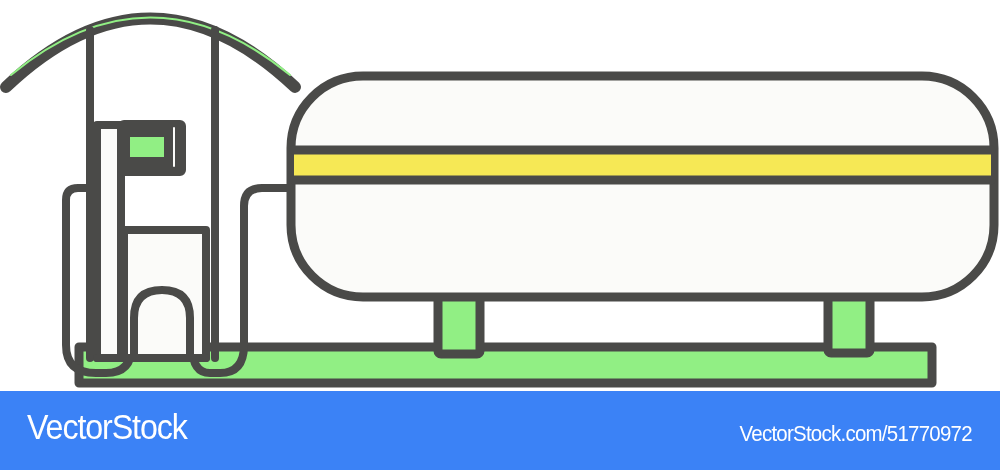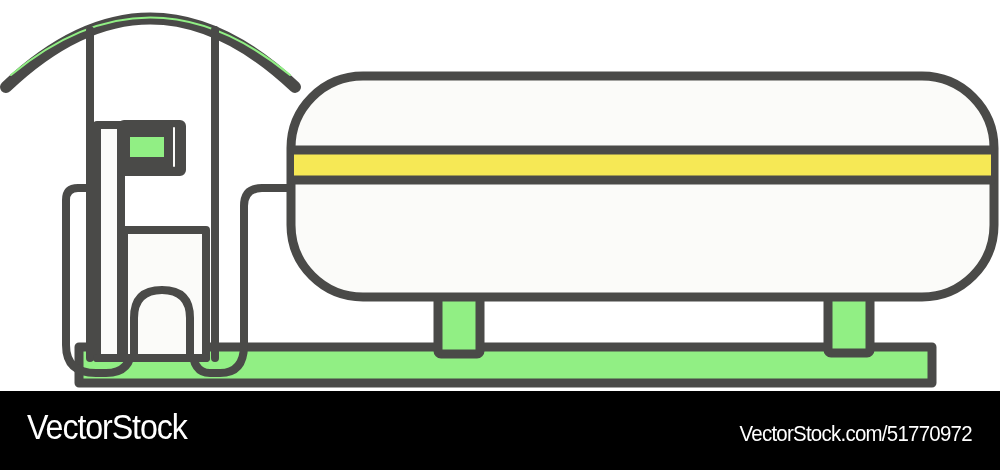--- a/index.html
+++ b/index.html
@@ -1,18 +1,18 @@
 <!DOCTYPE html>
 <html><head>
   <meta charset="utf-8">
   <style>
     html, body { margin: 0; padding: 0; background: #ffffff; }
     body { width: 1000px; height: 470px; position: relative; overflow: hidden; font-family: "Liberation Sans", sans-serif; }
     #illustration { position: absolute; left: 0; top: 0; width: 1000px; height: 392px; }
-    #footer { position: absolute; left: 0; top: 391px; width: 1000px; height: 79px; background: #000000; }
+    #footer { position: absolute; left: 0; top: 391px; width: 1000px; height: 79px; background: #3b82f6; }
     #brand { position: absolute; left: 27px; top: 16px; color: #ffffff; font-family: "Liberation Sans", sans-serif; font-size: 35px; letter-spacing: -1.2px; transform: scaleX(0.92); transform-origin: left top; }
     #stock-id { position: absolute; right: 28px; top: 30px; color: #ffffff; font-family: "Liberation Sans", sans-serif; font-size: 22px; letter-spacing: -0.8px; transform: scaleX(0.93); transform-origin: right top; }
   </style>
 </head>
 <body>
 
 <svg id="illustration" viewBox="0 0 1000 392" xmlns="http://www.w3.org/2000/svg">
   <g stroke="#4a4a48" stroke-linecap="round" stroke-linejoin="round" fill="none">
 
     <rect x="79" y="347" width="853" height="36" fill="#91ef84" stroke-width="9"></rect>

